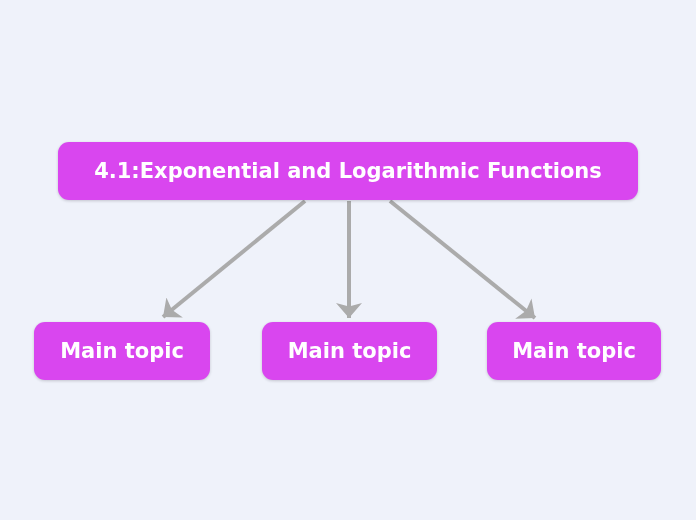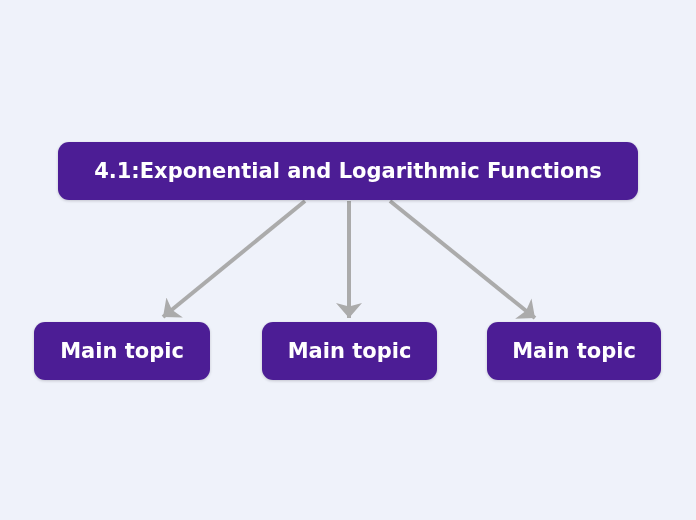--- a/index.html
+++ b/index.html
@@ -16,21 +16,21 @@
   }
   .arrow-layer {
     position: absolute;
     left: 0;
     top: 0;
     width: 696px;
     height: 520px;
   }
   .node {
     position: absolute;
-    background: #4c1d95;
+    background: #d946ef;
     color: #ffffff;
     border-radius: 11px;
     display: flex;
     align-items: center;
     justify-content: center;
     font-weight: bold;
     font-size: 21px;
     line-height: 1;
     text-align: center;
     box-shadow: 0 1px 3px rgba(20, 20, 35, 0.20);

